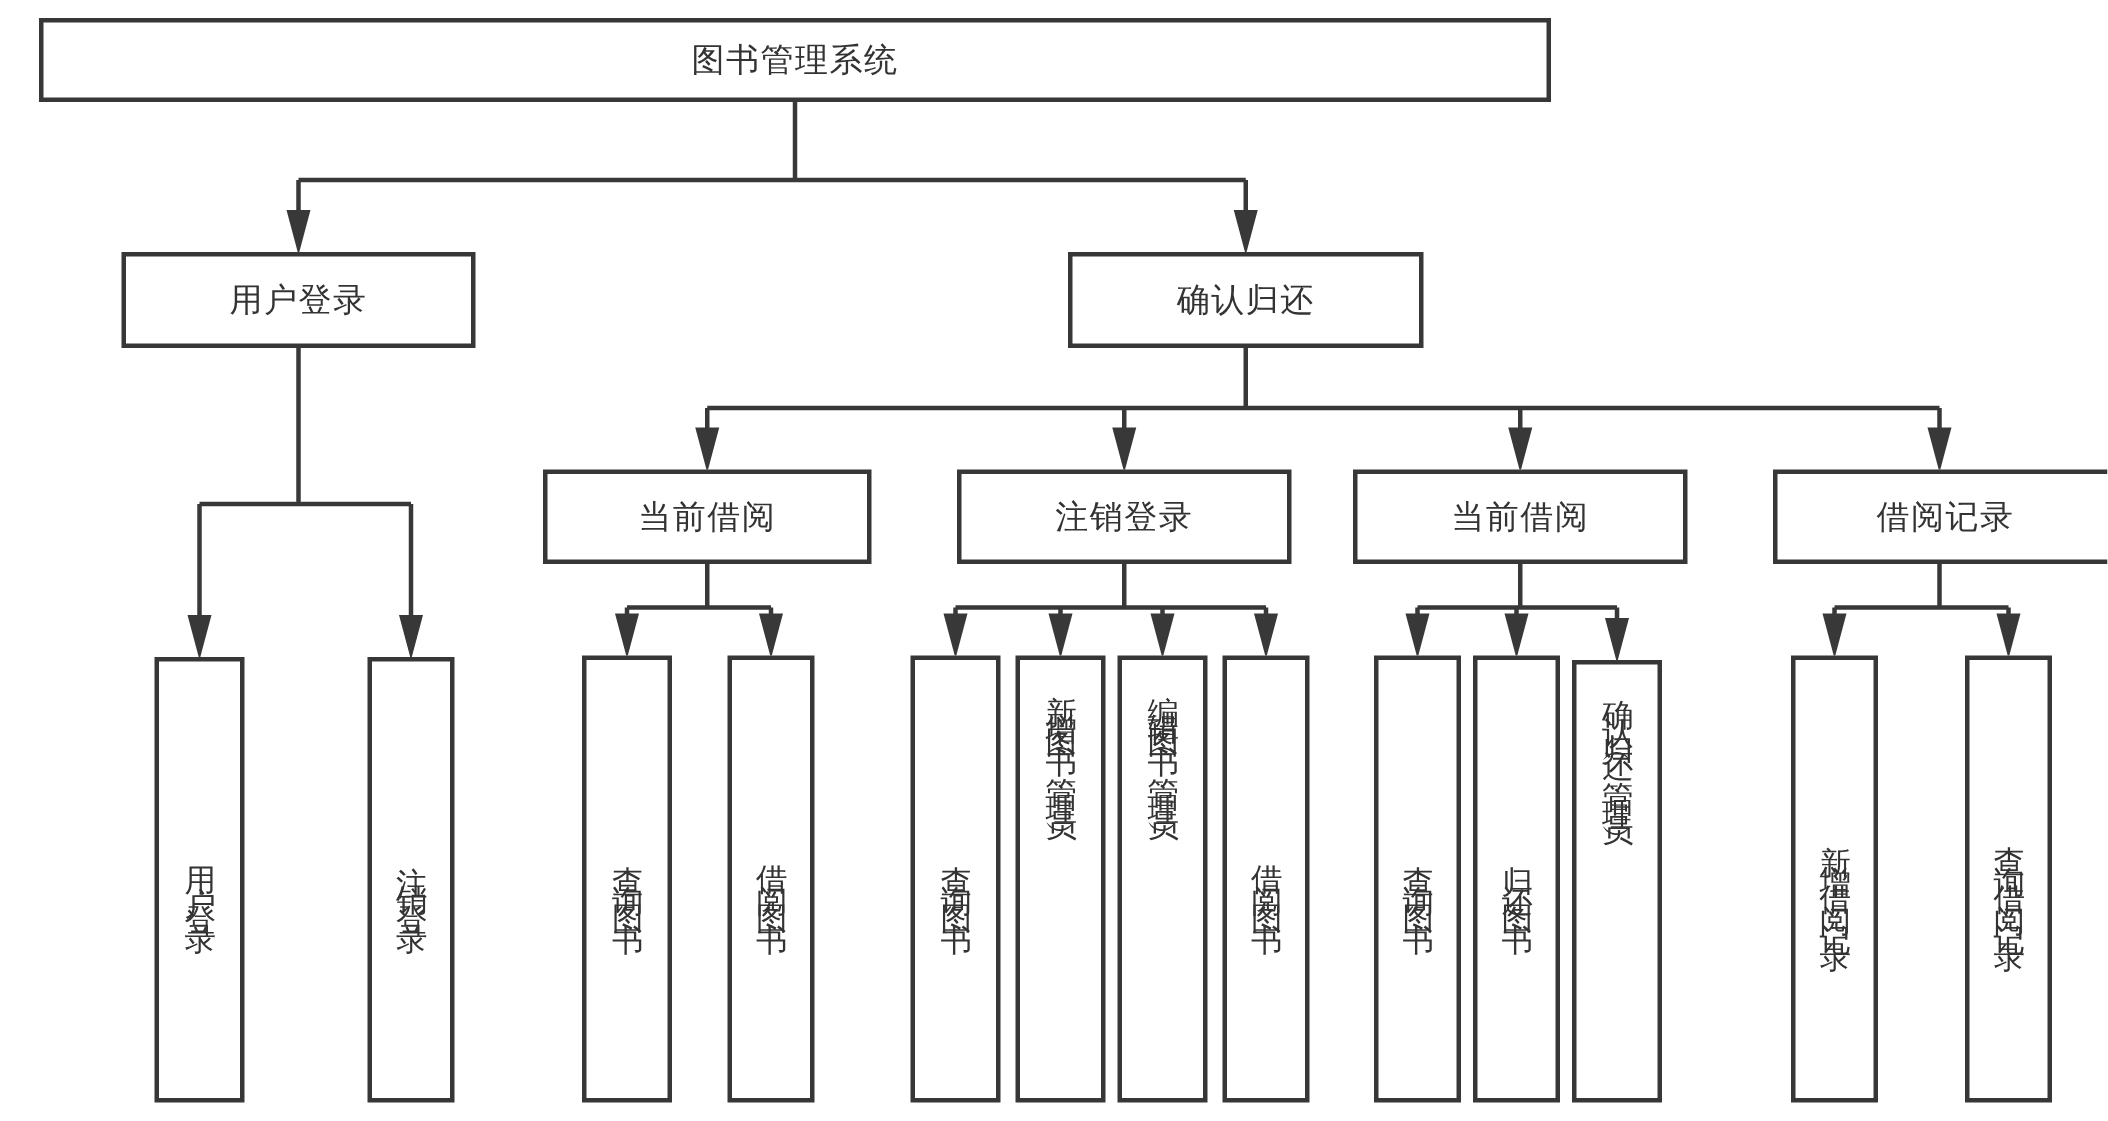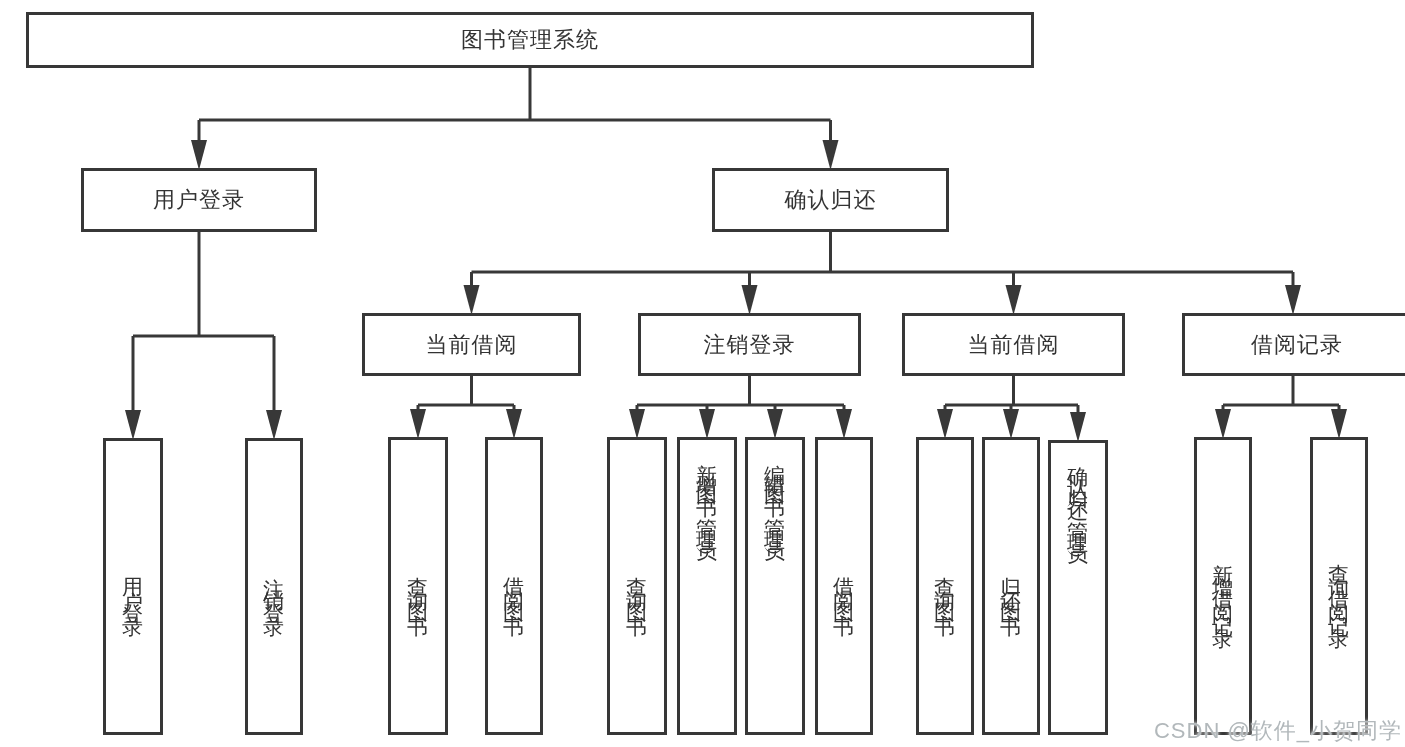--- a/index.html
+++ b/index.html
@@ -188,14 +188,13 @@
       <div class="node vertical long" style="left: 1048px; top: 440px; width: 60px; height: 295px;">
         <span class="label">确认归还（管理员）</span>
       </div>
       <div class="node vertical" style="left: 1194px; top: 437px; width: 58px; height: 298px;">
         <span class="label">新增借阅记录</span>
       </div>
       <div class="node vertical" style="left: 1310px; top: 437px; width: 58px; height: 298px;">
         <span class="label">查询借阅记录</span>
       </div>
     </div>
-  <div id="watermark">CSDN @软件_小贺同学</div>
 </div>
 
 </body></html>

